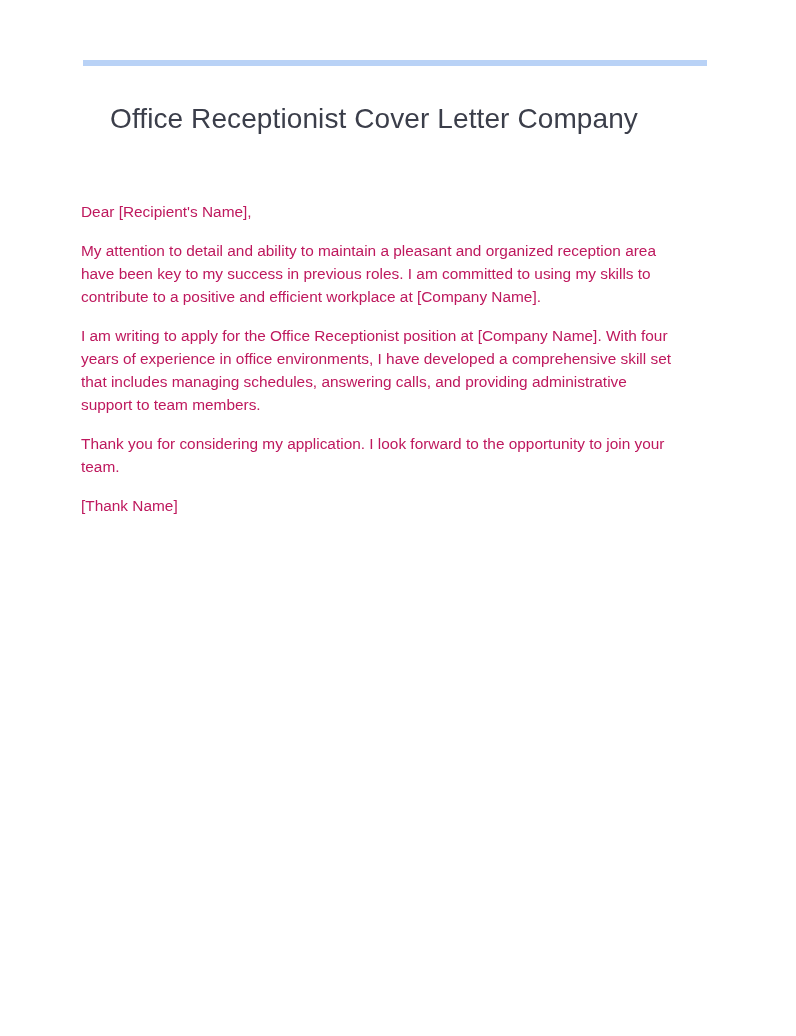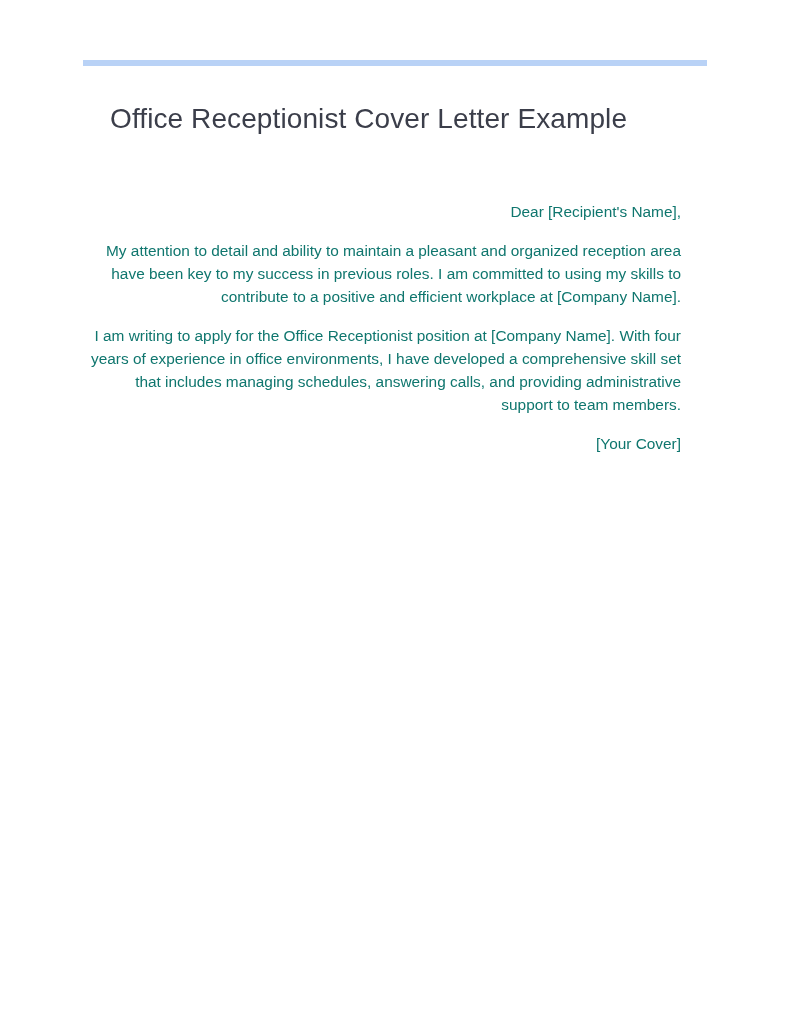--- a/index.html
+++ b/index.html
@@ -31,34 +31,34 @@
       font-weight: normal;
       color: #3b3e4a;
       letter-spacing: 0.1px;
       white-space: nowrap;
     }
     .letter {
       position: absolute;
       left: 81px;
       top: 200px;
       width: 600px;
-      color: #0f766e;
+      color: #be185d;
       font-size: 15.4px;
       line-height: 23px;
-      text-align: right;
     }
     .letter p {
       margin: 0 0 16px 0;
     }
   </style>
 </head>
 <body>
 
 <div class="top-bar"></div>
 
-<h1 class="title">Office Receptionist Cover Letter Example</h1>
+<h1 class="title">Office Receptionist Cover Letter Company</h1>
 
 <div class="letter">
   <p>Dear [Recipient's Name],</p>
   <p>My attention to detail and ability to maintain a pleasant and organized reception area have been key to my success in previous roles. I am committed to using my skills to contribute to a positive and efficient workplace at [Company Name].</p>
   <p>I am writing to apply for the Office Receptionist position at [Company Name]. With four years of experience in office environments, I have developed a comprehensive skill set that includes managing schedules, answering calls, and providing administrative support to team members.</p>
-  <p>[Your Cover]</p>
+  <p>Thank you for considering my application. I look forward to the opportunity to join your team.</p>
+  <p>[Thank Name]</p>
 </div>
 
 </body></html>

